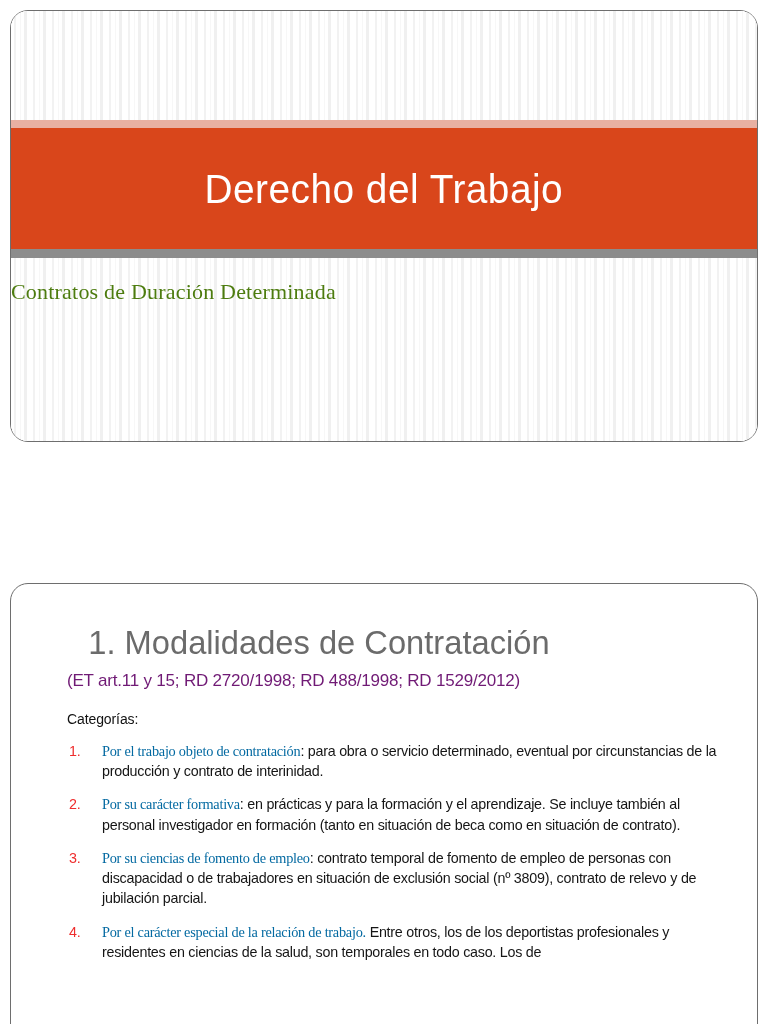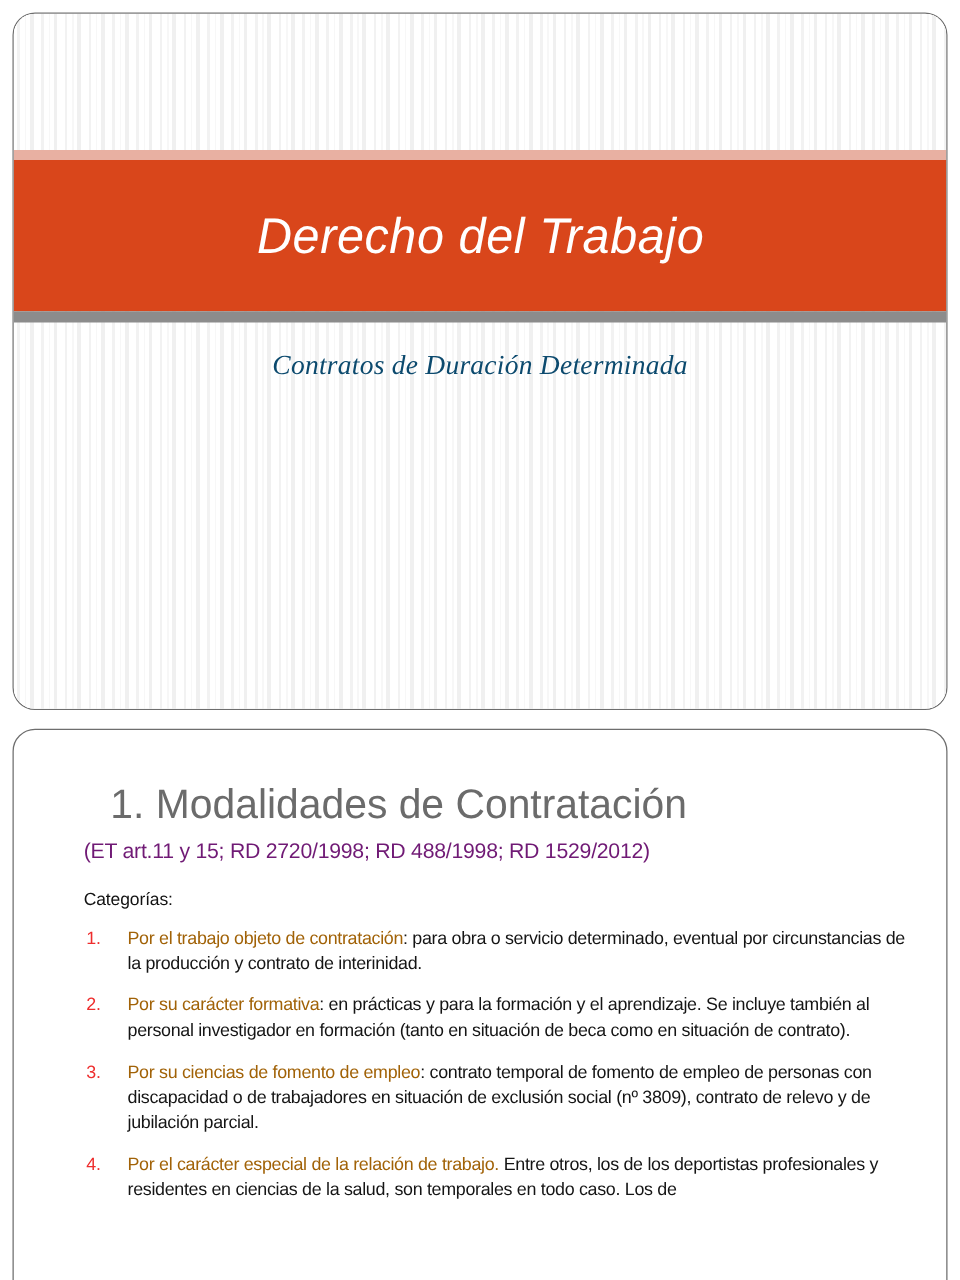--- a/index.html
+++ b/index.html
@@ -43,21 +43,21 @@
       #f2f2f2 3px, #f2f2f2 5px,
       #ffffff 5px, #ffffff 9px,
       #f7f7f7 9px, #f7f7f7 10px,
       #ffffff 10px, #ffffff 13px,
       #f0f0f0 13px, #f0f0f0 16px,
       #ffffff 16px, #ffffff 19px
     );
   }
 
   
-  #slide-title { top: 10px; height: 558px; font-style: italic; }
+  #slide-title { top: 10px; height: 432px; }
 
   .title-band-wrap {
     position: absolute;
     left: 0;
     right: 0;
     top: 109px;
   }
   .band-pink {
     height: 8px;
     background: #e8b0a2;
@@ -83,22 +83,22 @@
     line-height: 1;
     white-space: nowrap;
     transform: scaleX(0.97);
   }
 
   .deck-subtitle {
     position: absolute;
     left: 0;
     right: 0;
     top: 268px;
-    text-align: center;
-    color: #0c4a6e;
+    text-align: left;
+    color: #4d7c0f;
     font-family: "Liberation Serif", serif;
     font-size: 22px;
     font-weight: 400;
     letter-spacing: 0.2px;
   }
 
   
   #slide-content { top: 583px; height: 470px; }
 
   .content-inner {
@@ -163,21 +163,22 @@
     position: absolute;
     left: 2px;
     top: 0;
     width: 22px;
     text-align: left;
     color: #ee2d2d;
     font-size: 14.3px;
   }
 
   .lead {
-    color: #a16207;
+    color: #0369a1;
+    font-family: Liberation Serif, serif;
   }
 
   .rest {
     color: #151515;
   }
 
   
   #slide-content { border-bottom-left-radius: 18px; border-bottom-right-radius: 18px; }
 </style>
 </head>

